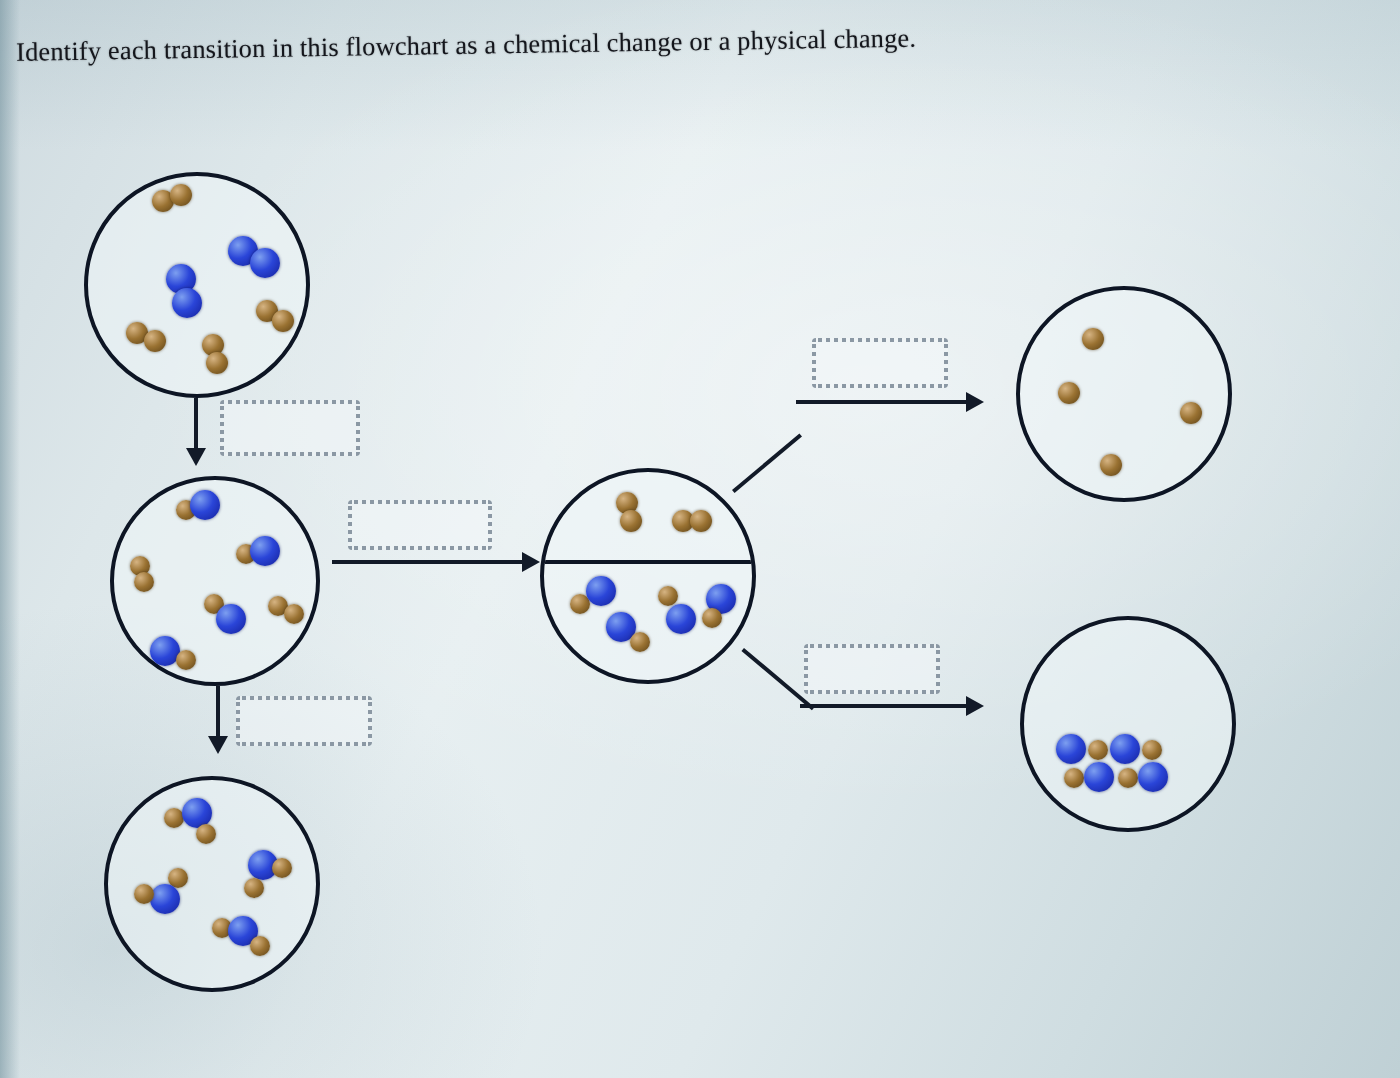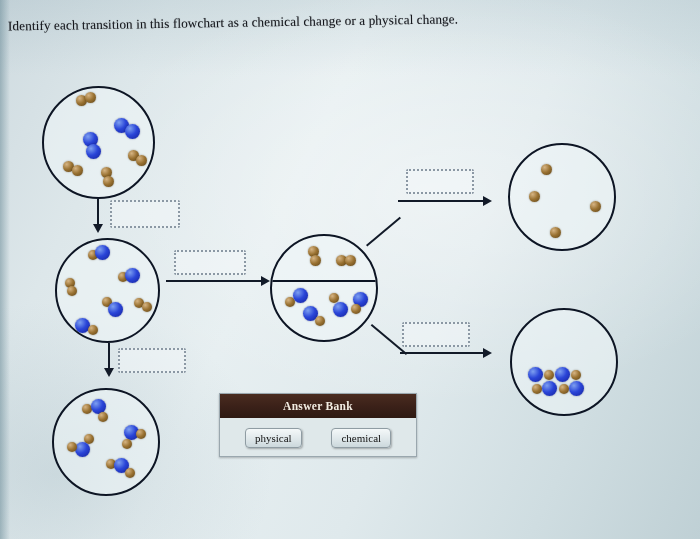--- a/index.html
+++ b/index.html
@@ -281,21 +281,14 @@
     <div class="atom brown" style="left:32px; top:60px; width:10px; height:10px;"></div>
     <div class="atom blue" style="left:43px; top:57px; width:15px; height:15px;"></div>
     <div class="atom brown" style="left:59px; top:60px; width:10px; height:10px;"></div>
 
     <div class="atom brown" style="left:20px; top:74px; width:10px; height:10px;"></div>
     <div class="atom blue" style="left:30px; top:71px; width:15px; height:15px;"></div>
     <div class="atom brown" style="left:47px; top:74px; width:10px; height:10px;"></div>
     <div class="atom blue" style="left:57px; top:71px; width:15px; height:15px;"></div>
   </div>
 
-  <div id="answer-bank">
-    <div id="bank-header">Answer Bank</div>
-    <div id="bank-body">
-      <div class="chip">physical</div>
-      <div class="chip">chemical</div>
-    </div>
-  </div>
 
 </div>
 
 </body></html>

